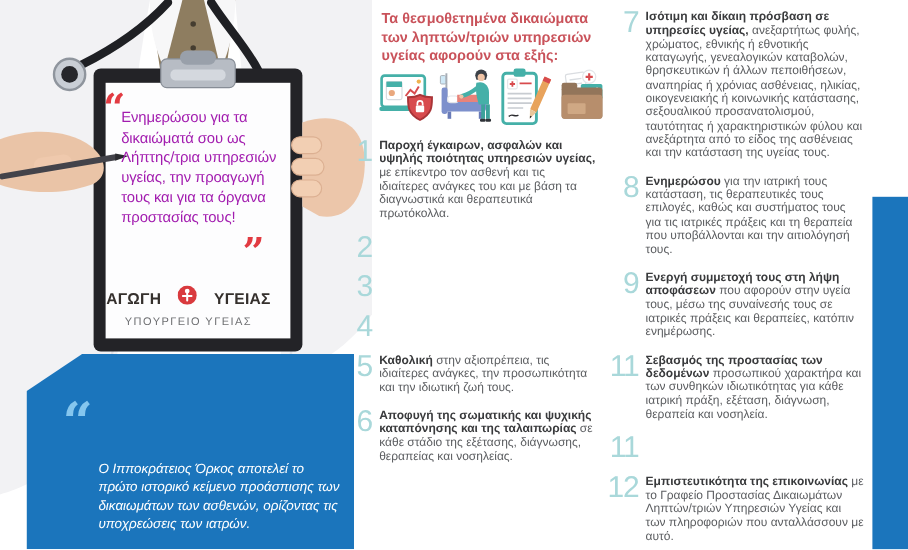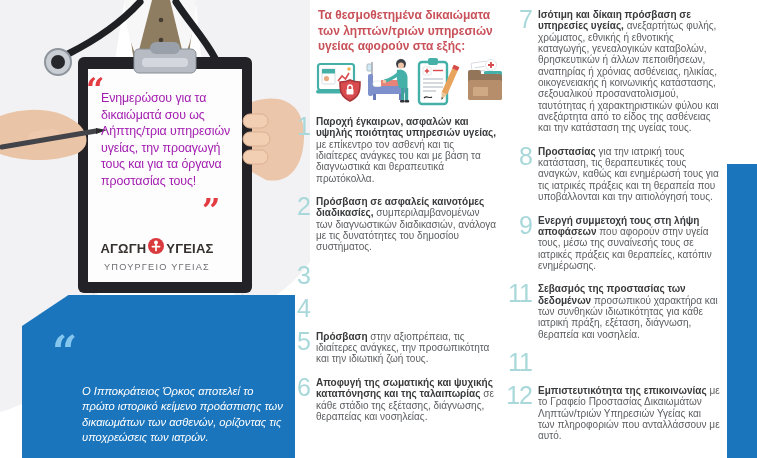--- a/index.html
+++ b/index.html
@@ -9,21 +9,21 @@
 
   
   .photo { position:absolute; left:0; top:0; width:310px; height:458px; }
   .clip-quote { position:absolute; left:101px; top:90px; width:138px;
     font-size:12.4px; line-height:16.6px; color:#a21caf; letter-spacing:-0.1px; }
   .q-open { position:absolute; left:86px; top:74px; font-family:"DejaVu Serif", serif;
     font-weight:bold; font-size:32px; line-height:1; color:#e23b42; }
   .q-close { position:absolute; left:202px; top:194px; font-family:"DejaVu Serif", serif;
     font-weight:bold; font-size:32px; line-height:1; color:#e23b42; }
   .logo { position:absolute; left:94px; top:238px; width:126px; text-align:center; }
-  .logo-row { display:flex; align-items:center; justify-content:center; gap:2px; }
+  .logo-row { display:flex; align-items:center; justify-content:center; gap:14px; }
   .logo-row b { font-size:13px; letter-spacing:0.2px; color:#35302d; }
   .logo-ministry { margin-top:4px; font-size:9.2px; letter-spacing:1.2px; color:#6e6f72; }
 
   
   .blue-box { position:absolute; left:22px; top:295px; width:273px; height:163px;
     background:#1b75bc; clip-path:polygon(0 19%, 17% 0, 100% 0, 100% 100%, 0 100%); }
   .fq-mark { position:absolute; left:30px; top:36px; font-family:"DejaVu Serif", serif;
     font-weight:bold; font-size:44px; line-height:1; color:#85c6ee; }
   .fq-text { position:absolute; left:60px; top:62px; width:202px; font-style:italic;
     color:#ffffff; font-size:11.2px; line-height:15.4px;margin-top:27px; }
@@ -189,46 +189,45 @@
     </span>
   </div>
 
   <div class="col col-mid">
     <div class="item">
       <div class="num">1</div>
       <p><b>Παροχή έγκαιρων, ασφαλών και υψηλής ποιότητας υπηρεσιών υγείας,</b> <span>με επίκεντρο τον ασθενή και τις ιδιαίτερες ανάγκες του και με βάση τα διαγνωστικά και θεραπευτικά πρωτόκολλα.</span></p>
     </div>
     <div class="item">
       <div class="num">2</div>
-      <p><b>Πρόσβαση σε ασφαλείς καινοτόμες διαδικασίες,</b> <span>συμπεριλαμβανομένων των διαγνωστικών διαδικασιών, ανάλογα με τις δυνατότητες του δημοσίου συστήματος.</span></p>
     </div>
     <div class="item">
       <div class="num">3</div>
     </div>
     <div class="item">
       <div class="num">4</div>
     </div>
     <div class="item">
       <div class="num">5</div>
-      <p><b>Πρόσβαση</b> <span>στην αξιοπρέπεια, τις ιδιαίτερες ανάγκες, την προσωπικότητα και την ιδιωτική ζωή τους.</span></p>
+      <p><b>Καθολική</b> <span>στην αξιοπρέπεια, τις ιδιαίτερες ανάγκες, την προσωπικότητα και την ιδιωτική ζωή τους.</span></p>
     </div>
     <div class="item">
       <div class="num">6</div>
       <p><b>Αποφυγή της σωματικής και ψυχικής καταπόνησης και της ταλαιπωρίας</b> <span>σε κάθε στάδιο της εξέτασης, διάγνωσης, θεραπείας και νοσηλείας.</span></p>
     </div>
   </div>
 
   <div class="col col-right">
     <div class="item">
       <div class="num">7</div>
       <p><b>Ισότιμη και δίκαιη πρόσβαση σε υπηρεσίες υγείας,</b> <span>ανεξαρτήτως φυλής, χρώματος, εθνικής ή εθνοτικής καταγωγής, γενεαλογικών καταβολών, θρησκευτικών ή άλλων πεποιθήσεων, αναπηρίας ή χρόνιας ασθένειας, ηλικίας, οικογενειακής ή κοινωνικής κατάστασης, σεξουαλικού προσανατολισμού, ταυτότητας ή χαρακτηριστικών φύλου και ανεξάρτητα από το είδος της ασθένειας και την κατάσταση της υγείας τους.</span></p>
     </div>
     <div class="item">
       <div class="num">8</div>
-      <p><b>Προστασίας</b> <span>για την ιατρική τους κατάσταση, τις θεραπευτικές τους αναγκών, καθώς και ενημέρωσή τους για τις ιατρικές πράξεις και τη θεραπεία που υποβάλλονται και την αιτιολόγησή τους.</span></p>
+      <p><b>Ενημερώσου</b> <span>για την ιατρική τους κατάσταση, τις θεραπευτικές τους επιλογές, καθώς και συστήματος τους για τις ιατρικές πράξεις και τη θεραπεία που υποβάλλονται και την αιτιολόγησή τους.</span></p>
     </div>
     <div class="item">
       <div class="num">9</div>
       <p><b>Ενεργή συμμετοχή τους στη λήψη αποφάσεων</b> <span>που αφορούν στην υγεία τους, μέσω της συναίνεσής τους σε ιατρικές πράξεις και θεραπείες, κατόπιν ενημέρωσης.</span></p>
     </div>
     <div class="item">
       <div class="num">11</div>
       <p><b>Σεβασμός της προστασίας των δεδομένων</b> <span>προσωπικού χαρακτήρα και των συνθηκών ιδιωτικότητας για κάθε ιατρική πράξη, εξέταση, διάγνωση, θεραπεία και νοσηλεία.</span></p>
     </div>
     <div class="item">

